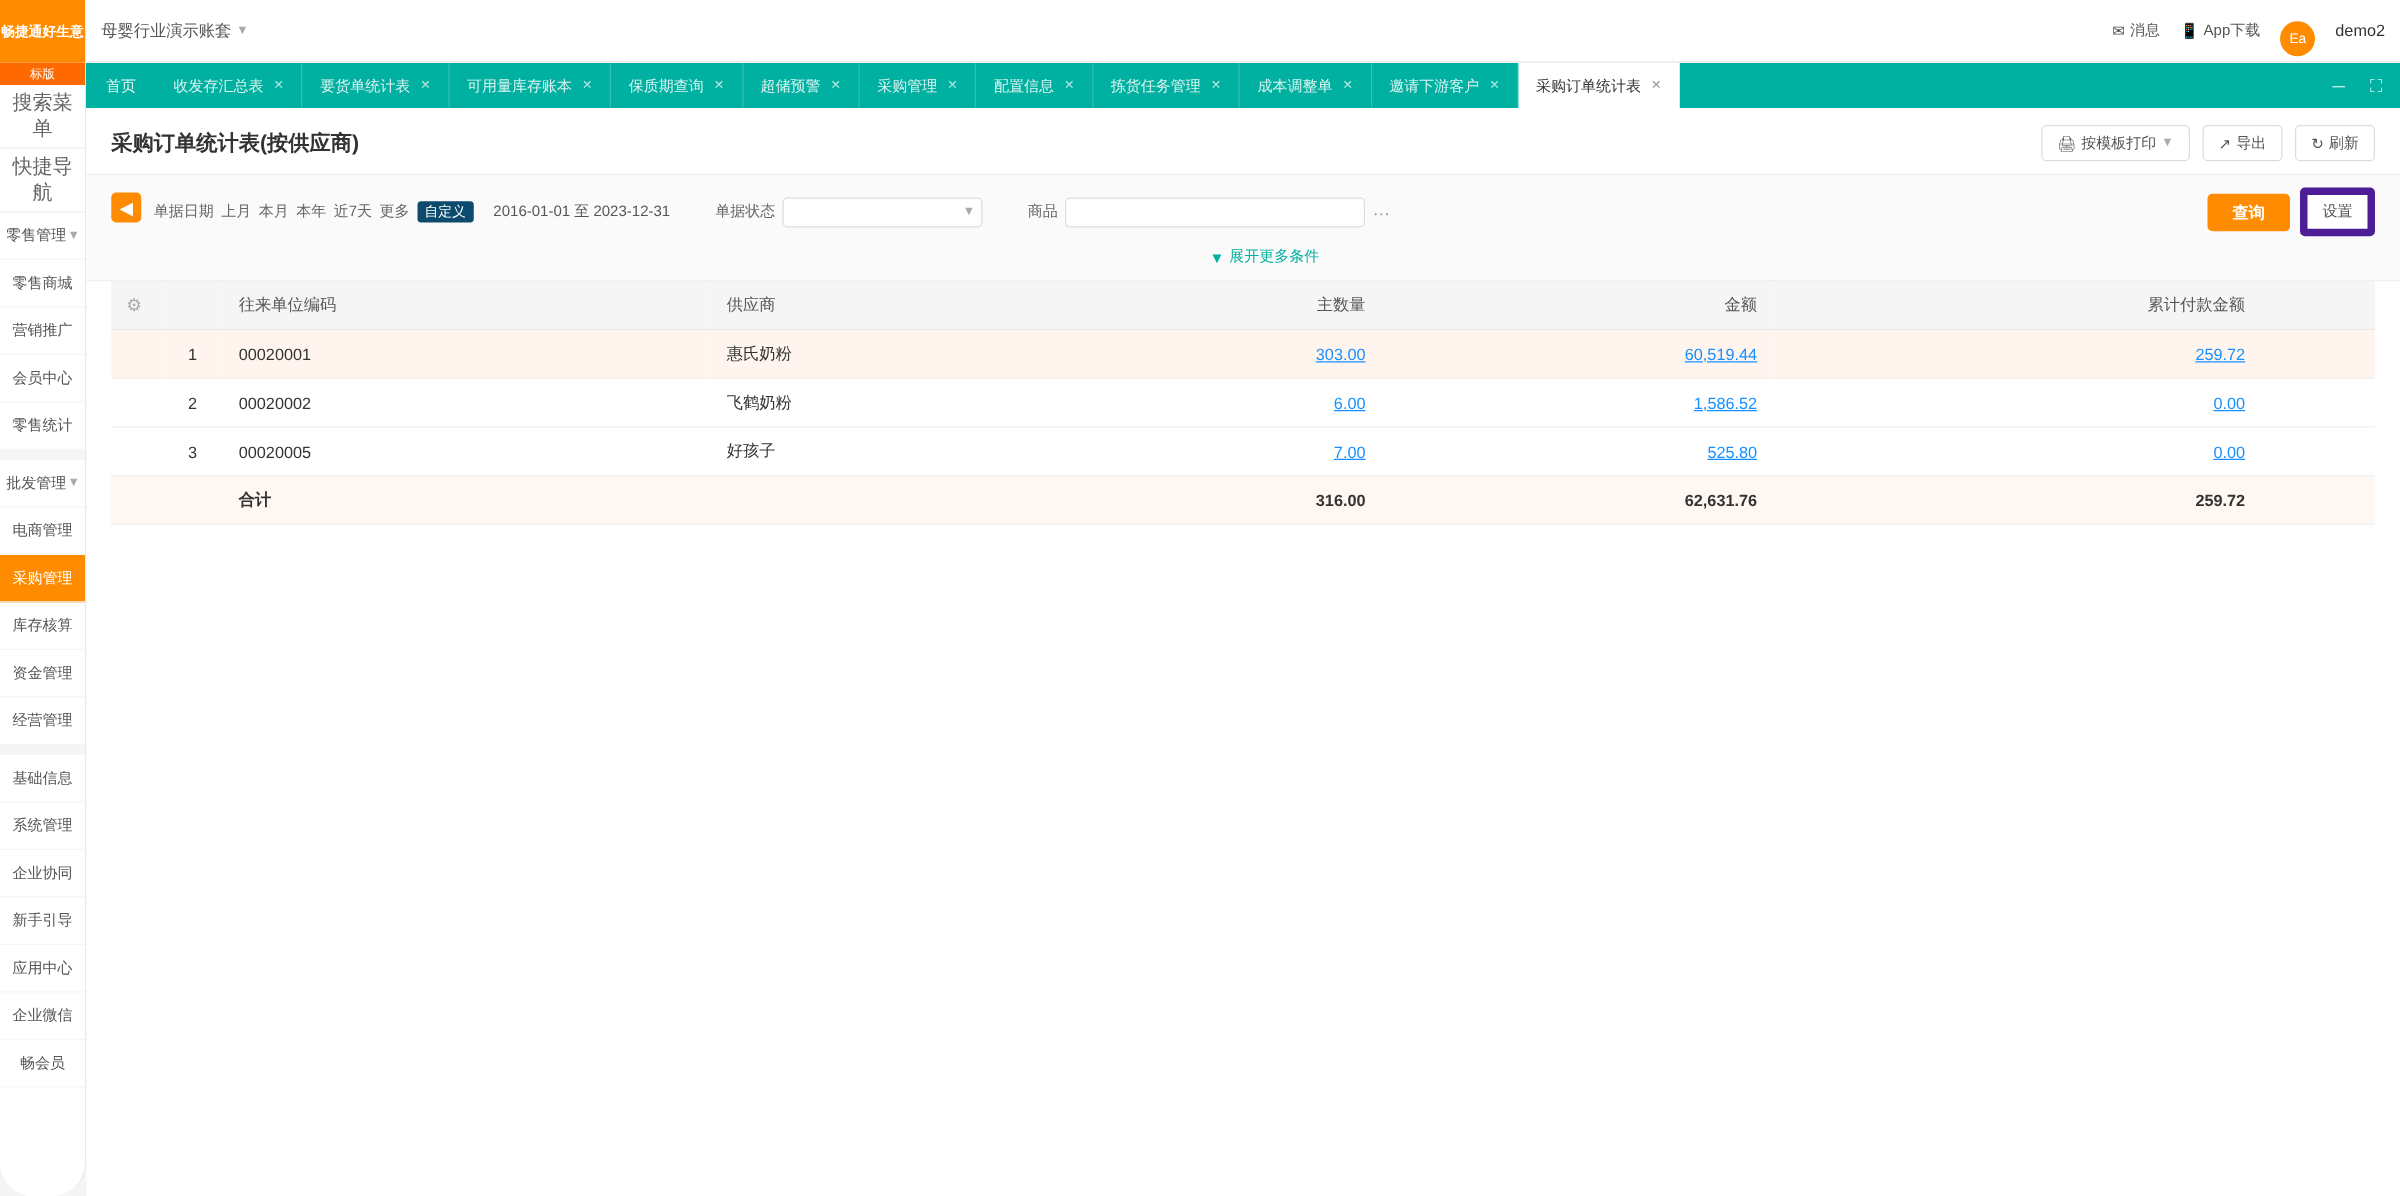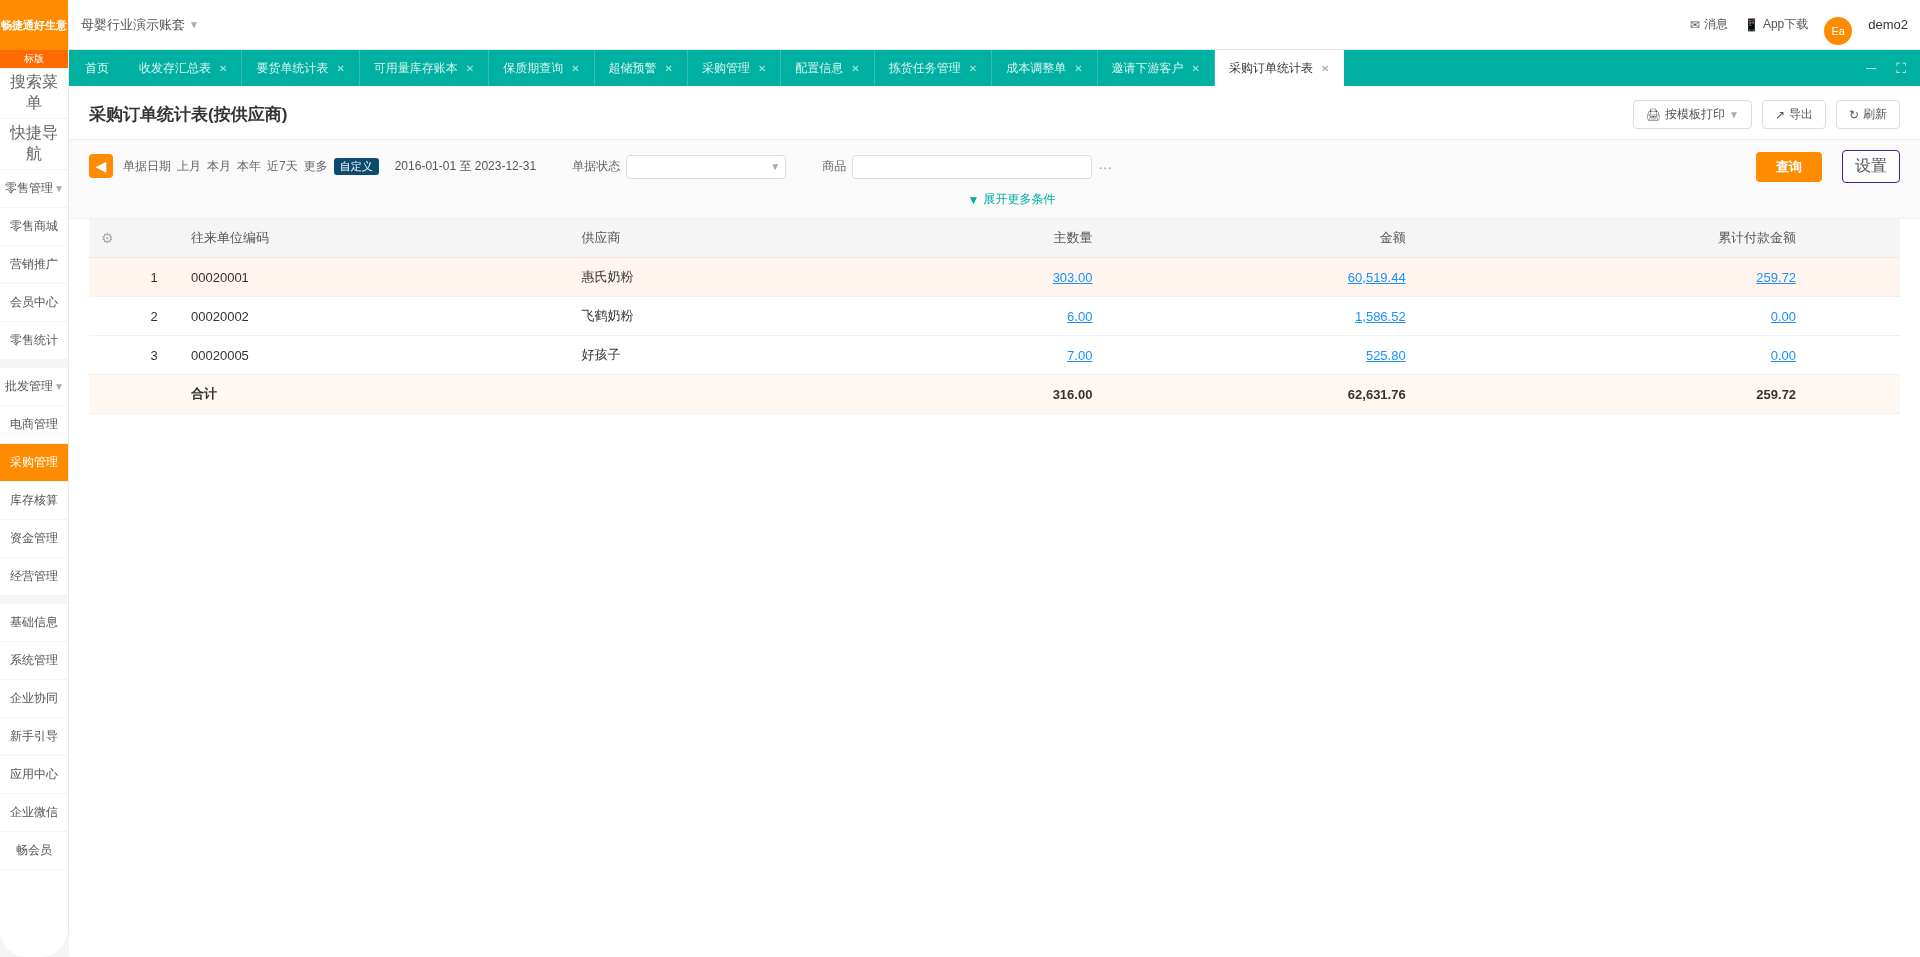--- a/index.html
+++ b/index.html
@@ -58,21 +58,21 @@
     .filter-date-shortcuts { display: flex; gap: 6px; align-items: center; }
     .date-shortcut { color: #666; font-size: 12px; cursor: pointer; }
     .date-range { font-size: 12px; color: #555; }
     .tag-custom { background: #0c4a6e; color: #fff; padding: 1px 6px; border-radius: 3px; font-size: 11px; }
     .filter-select { border: 1px solid #ddd; padding: 4px 24px 4px 8px; border-radius: 4px; font-size: 12px; color: #555; background: #fff; min-width: 160px; appearance: none; cursor: pointer; position: relative; }
     .filter-input { border: 1px solid #ddd; padding: 4px 8px; border-radius: 4px; font-size: 12px; color: #555; background: #fff; min-width: 160px; }
     .select-wrapper { position: relative; display: inline-flex; align-items: center; }
     .select-arrow { position: absolute; right: 6px; color: #aaa; font-size: 10px; pointer-events: none; }
     .expand-more { color: #00b0a0; font-size: 12px; cursor: pointer; display: flex; align-items: center; gap: 4px; margin-top: 6px; }
     .btn-query { background: #ff8c00; color: #fff; border: none; padding: 6px 20px; border-radius: 4px; cursor: pointer; font-size: 13px; font-weight: bold; }
-    .btn-settings { background: #fff; color: #555; border: 1px solid #4c1d95; padding: 5px 12px; border-radius: 4px; cursor: pointer; font-size: 16px; }
+    .btn-settings { background: #fff; color: #555; border: 6px solid #4c1d95; padding: 5px 12px; border-radius: 4px; cursor: pointer; font-size: 12px; }
     .filter-dots { color: #999; font-size: 14px; cursor: pointer; }
     .collapse-btn { width: 24px; height: 24px; background: #ff8c00; color: #fff; border: none; border-radius: 4px; cursor: pointer; display: flex; align-items: center; justify-content: center; font-size: 14px; }
 
     
     .table-container { padding: 0 20px 20px; }
     .data-table { width: 100%; border-collapse: collapse; margin-top: 0; }
     .data-table thead tr { background: #f5f5f5; }
     .data-table th { padding: 10px 12px; text-align: left; font-size: 13px; color: #555; font-weight: normal; border-bottom: 1px solid #e8e8e8; white-space: nowrap; }
     .data-table td { padding: 10px 12px; font-size: 13px; color: #333; border-bottom: 1px solid #f0f0f0; }
     .data-table td.number { text-align: right; }
@@ -280,21 +280,21 @@
                   <option value=""></option>
                 </select>
                 <span class="select-arrow">▼</span>
               </div>
             </div>
             <div class="filter-item" style="margin-left:20px;">
               <span class="filter-label">商品</span>
               <input class="filter-input" type="text" style="min-width: 240px;">
               <span class="filter-dots">···</span>
             </div>
-            <div style="margin-left:auto;display:flex;gap:20px;align-items:center;">
+            <div style="margin-left:auto;display:flex;gap:8px;align-items:center;">
               <button class="btn-query">查询</button>
               <button class="btn-settings">设置</button>
             </div>
           </div>
           <div style="margin-top:8px;text-align:center;">
             <span class="expand-more" style="display:inline-flex;margin:0 auto;">
               <span>▼</span>
               <span>展开更多条件</span>
             </span>
           </div>

